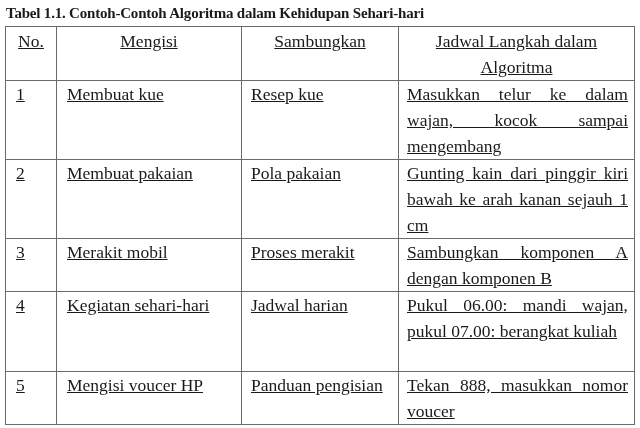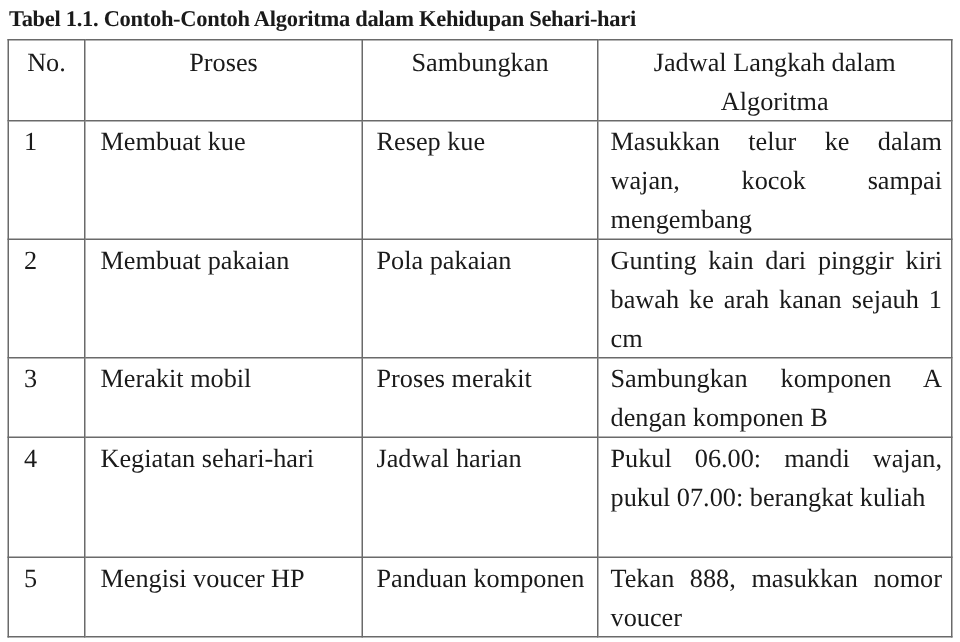--- a/index.html
+++ b/index.html
@@ -33,20 +33,21 @@
       border-collapse: collapse;
       table-layout: fixed;
       font-size: 17.5px;
       line-height: 26px;
     }
     table.algo th, table.algo td {
       border: 1px solid #6a6a6a;
       vertical-align: top;
       padding: 0 6px;
       font-weight: normal;
+      text-decoration: underline;
     }
     table.algo th {
       text-align: center;
       padding-top: 1px;
     }
     table.algo td {
       padding-top: 0px;
       text-align: left;
     }
     table.algo td.num {
@@ -84,21 +85,21 @@
 <table class="algo">
   <colgroup>
     <col class="c-no">
     <col class="c-proc">
     <col class="c-algo">
     <col class="c-steps">
   </colgroup>
   <thead>
     <tr class="h-head">
       <th>No.</th>
-      <th>Proses</th>
+      <th>Mengisi</th>
       <th>Sambungkan</th>
       <th>Jadwal Langkah dalam Algoritma</th>
     </tr>
   </thead>
   <tbody>
     <tr class="h-r1">
       <td class="num">1</td>
       <td class="proc">Membuat kue</td>
       <td class="algo-col">Resep kue</td>
       <td class="steps">Masukkan telur ke dalam wajan, kocok sampai mengembang</td>
@@ -117,17 +118,17 @@
     </tr>
     <tr class="h-r4">
       <td class="num">4</td>
       <td class="proc">Kegiatan sehari-hari</td>
       <td class="algo-col">Jadwal harian</td>
       <td class="steps">Pukul 06.00: mandi wajan, pukul 07.00: berangkat kuliah</td>
     </tr>
     <tr class="h-r5">
       <td class="num">5</td>
       <td class="proc">Mengisi voucer HP</td>
-      <td class="algo-col">Panduan komponen</td>
+      <td class="algo-col">Panduan pengisian</td>
       <td class="steps">Tekan 888, masukkan nomor voucer</td>
     </tr>
   </tbody>
 </table>
 
 </body></html>

